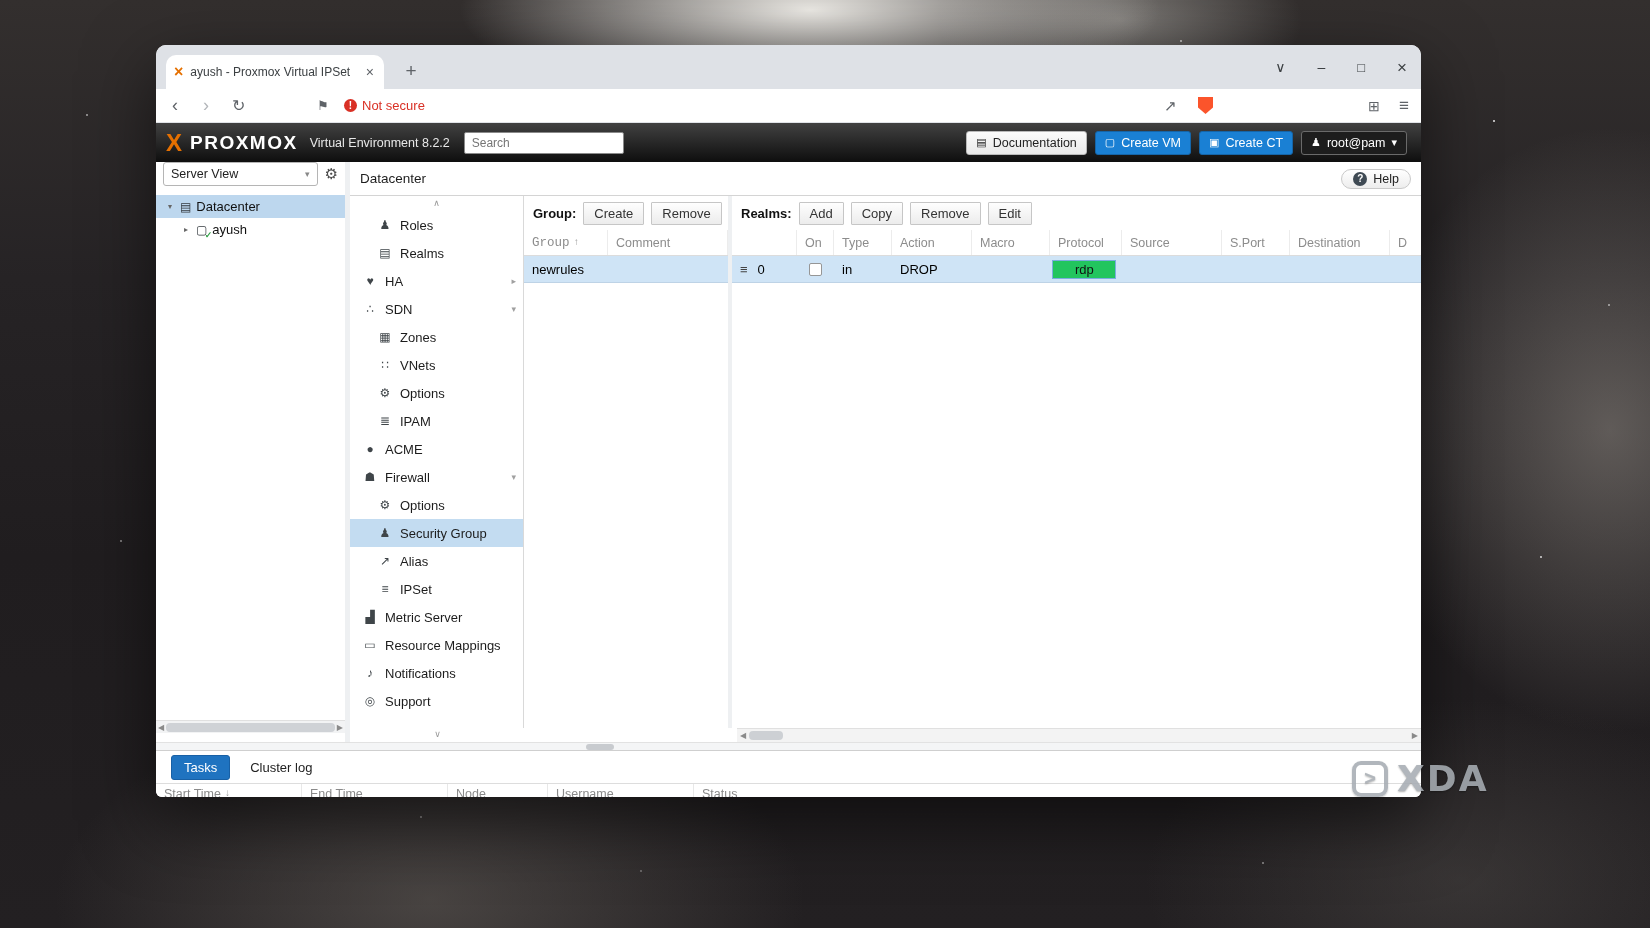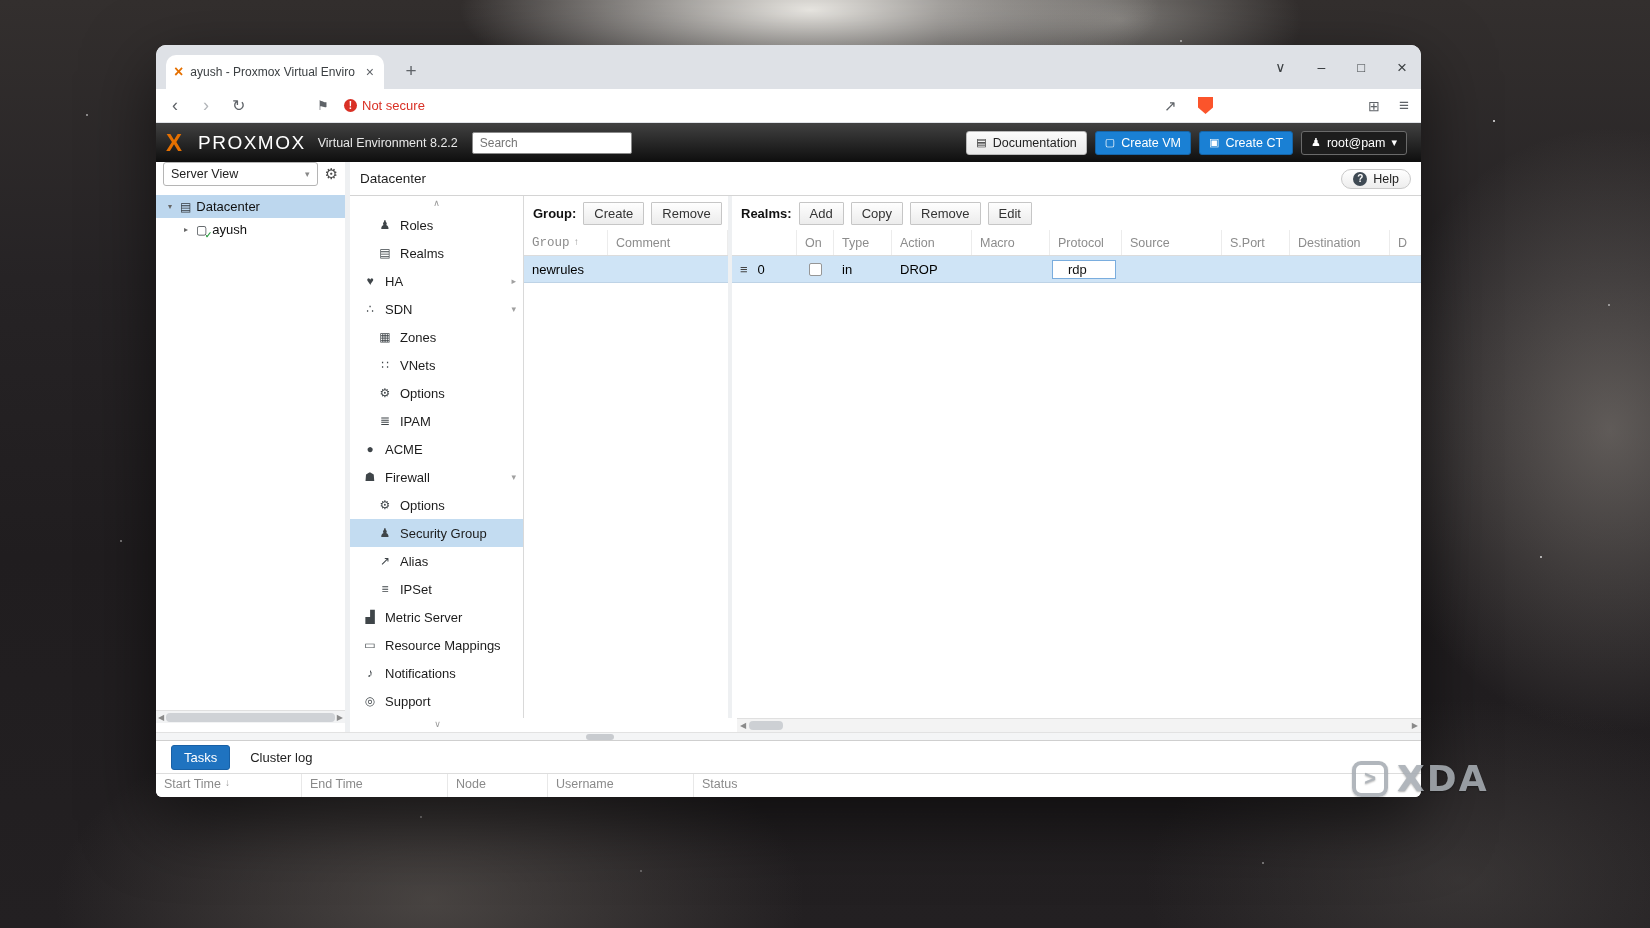--- a/index.html
+++ b/index.html
@@ -46,21 +46,21 @@
   .url { position:absolute; left:302px; top:0; height:33px; display:flex; align-items:center;
     font-size:13px; color:#202124; }
   .brave-shield { width:15px; height:17px; background:#fb542b;
     -webkit-clip-path:polygon(0 0,100% 0,100% 62%,50% 100%,0 62%);
     clip-path:polygon(0 0,100% 0,100% 62%,50% 100%,0 62%); }
 
   
   .pve-header { height:39px; background:linear-gradient(#414141,#0e0e0e); display:flex; align-items:center;
     gap:8px; padding:0 14px 0 10px; flex:none; }
   .logo-x { color:#e57000; font-weight:800; font-size:24px; line-height:1; }
-  .logo-text { color:#fff; font-weight:normal; font-size:19px; letter-spacing:1.5px;margin-left:8px; }
+  .logo-text { color:#fff; font-weight:bold; font-size:19px; letter-spacing:1.5px; }
   .version { color:#e8e8e8; font-size:12.5px; margin-left:4px; }
   .search { margin-left:6px; width:160px; height:22px; border:1px solid #8a8a8a; border-radius:2px;
     padding:0 7px; font-size:12px; font-family:"Liberation Sans",sans-serif; }
   .hdr-spacer { flex:1; }
   .hdr-btn { display:flex; align-items:center; gap:6px; font-size:12.5px; border-radius:3px;
     padding:4px 9px; white-space:nowrap; }
   .hdr-btn.light { background:linear-gradient(#fbfbfb,#e9e9e9); border:1px solid #b9b9b9; color:#222; }
   .hdr-btn.blue { background:#1a80d4; border:1px solid #1565a8; color:#fff; }
   .hdr-btn.dark { background:#1d1d1d; border:1px solid #6a6a6a; color:#fff; }
   .hdr-ic { font-size:11px; line-height:1; }
@@ -112,41 +112,41 @@
     padding:3px 10px; font-size:13px; color:#333; white-space:nowrap; }
   .grid-head { display:flex; height:26px; border-bottom:1px solid #dcdcdc; flex:none; }
   .gh-cell { display:flex; align-items:center; gap:4px; padding:0 8px; font-size:12.5px; color:#8c8c8c;
     border-right:1px solid #ececec; white-space:nowrap; overflow:hidden; flex:none; }
   .sort { font-size:10px; color:#9a9a9a; }
   .grid-row { display:flex; align-items:center; height:27px; background:#cfe4f6;
     border-bottom:1px solid #bed3e6; flex:none; }
   .gr-cell { padding:0 8px; font-size:13px; color:#000; white-space:nowrap; overflow:hidden; flex:none; }
   .drag-handle { color:#444; font-size:13px; }
   .checkbox { width:13px; height:13px; background:#fff; border:1px solid #969696; border-radius:2px; }
-  .proto-box { display:inline-block; width:64px; border:1px solid #7aadde; background:#ffffff;
-    padding:1px 15px; font-size:13px; color:#111; }
+  .proto-box { display:inline-block; width:64px; border:1px solid #7aadde; background:#22c55e;
+    padding:1px 22px; font-size:13px; color:#111; }
 
   .scrollrow { height:14px; display:flex; flex:none; }
   .sr-nav { width:175px; flex:none; text-align:center; color:#999; font-size:9px; line-height:12px; }
   .sr-group { width:212px; flex:none; }
   .sr-rules { flex:1; background:#f3f3f3; border-top:1px solid #e0e0e0; display:flex; align-items:center;
     gap:3px; padding:0 3px; color:#8a8a8a; font-size:8px; }
   .sr-thumb { width:34px; height:9px; background:#cdd0d4; border-radius:4px; }
   .sr-fill { flex:1; }
 
   .splitrow { height:8px; background:#f4f5f6; border-top:1px solid #e2e2e2; position:relative; flex:none; }
   .split-handle { position:absolute; left:430px; top:1px; width:28px; height:6px; background:#c8cbcf; border-radius:3px; }
 
   .bottombar { height:33px; background:#fff; border-top:1px solid #cfcfcf; display:flex; align-items:center;
     gap:20px; padding:0 15px; flex:none; }
   .tasks-btn { background:#1f73c0; border:1px solid #1860a5; color:#fff; border-radius:3px;
     padding:4px 12px; font-size:13px; }
   .clusterlog { font-size:13px; color:#222; }
 
-  .tasksheader { height:24px; border-top:1px solid #ddd; background:#fff; display:flex; overflow:hidden; flex:none;justify-content:space-between; }
+  .tasksheader { height:14px; border-top:1px solid #ddd; background:#fff; display:flex; overflow:hidden; flex:none;justify-content:space-between; }
   .th-cell { display:flex; gap:4px; padding:3px 8px 0; font-size:12.5px; color:#8a8a8a;
     border-right:1px solid #e8e8e8; white-space:nowrap; overflow:hidden; flex:none; }
 
   
   .watermark { position:absolute; left:1352px; top:758px; display:flex; align-items:center; gap:9px;
     opacity:.88; text-shadow:0 1px 2px rgba(0,0,0,.35); }
   .wm-box { width:36px; height:36px; border:4px solid #a7adb3; border-radius:9px; color:#a7adb3;
     font-weight:bold; font-size:20px; display:flex; align-items:center; justify-content:center;
     box-shadow:0 1px 2px rgba(0,0,0,.25); }
   .wm-text { font-size:36px; font-weight:bold; color:#a7adb3; letter-spacing:2px;
@@ -156,21 +156,21 @@
 <body>
 
 <div class="stage">
   <div class="stars"></div>
 
   <div class="window">
 
     <div class="tabstrip">
       <div class="tab">
         <span class="favicon">×</span>
-        <span class="tab-title">ayush - Proxmox Virtual Enviro</span>
+        <span class="tab-title">ayush - Proxmox Virtual IPSet</span>
         <span class="tab-close">×</span>
       </div>
       <div class="newtab">+</div>
       <div class="winctrls">
         <span>∨</span>
         <span>–</span>
         <span style="font-size:13px;">□</span>
         <span style="font-size:17px;">×</span>
       </div>
     </div>

